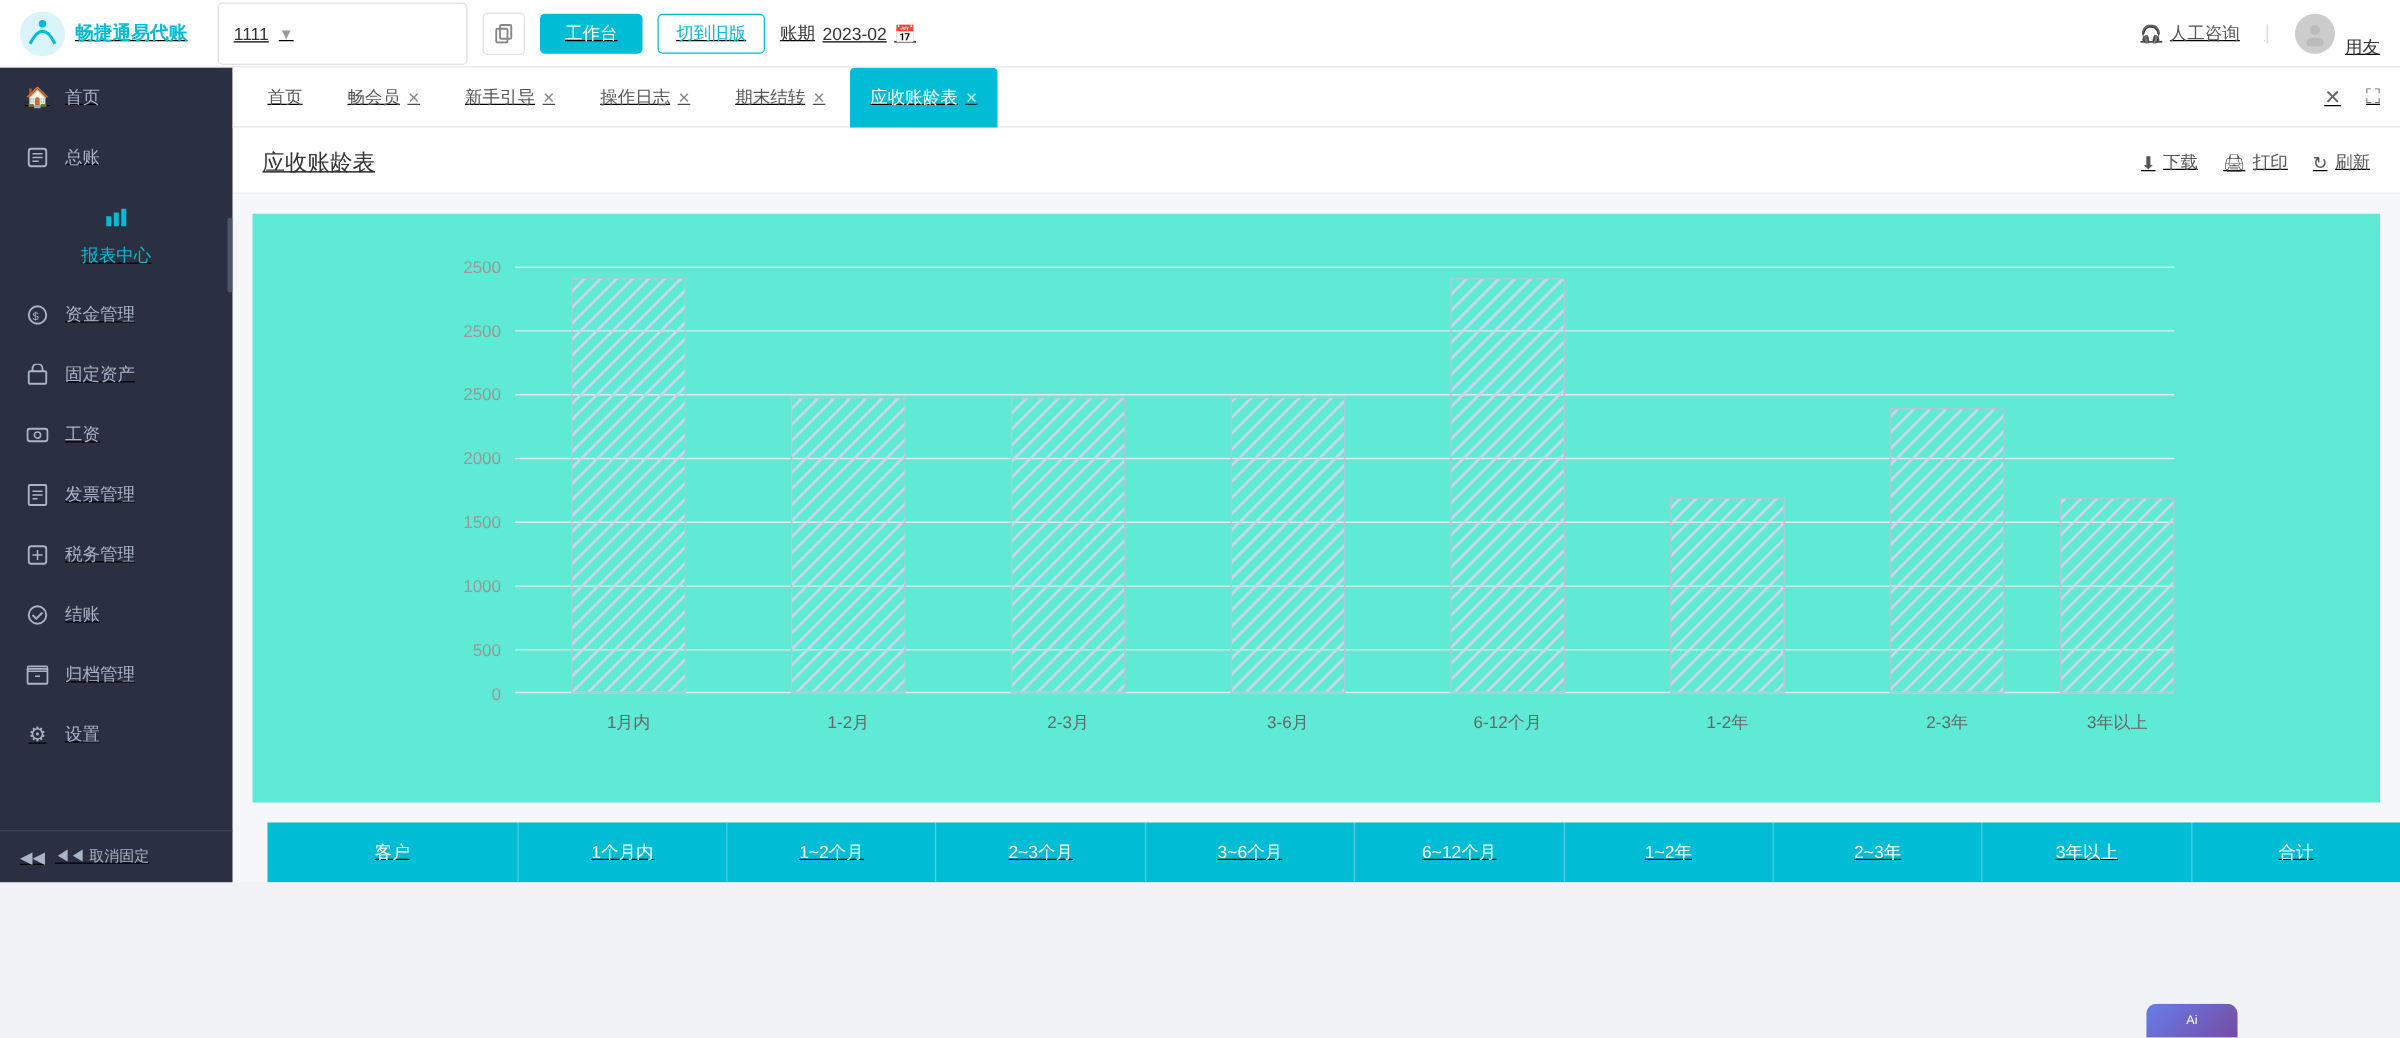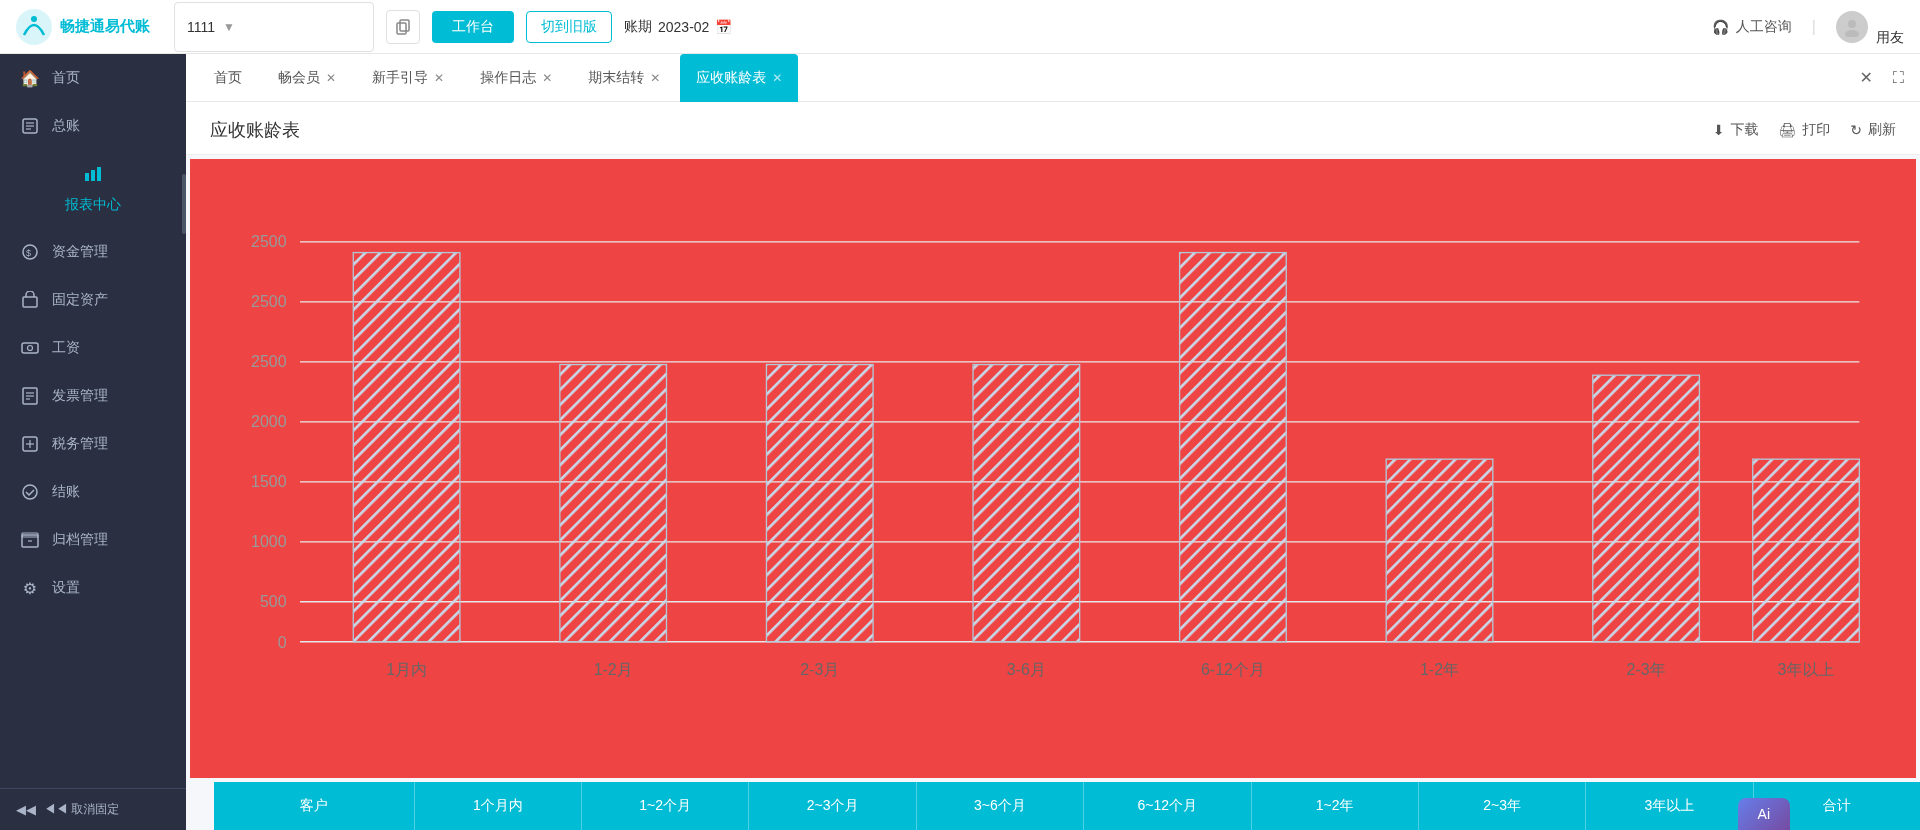--- a/index.html
+++ b/index.html
@@ -1,19 +1,19 @@
 <!DOCTYPE html>
 <html><head>
   <meta charset="utf-8">
   <style>
     * { box-sizing: border-box; margin: 0; padding: 0; }
     body { font-family: 'Microsoft YaHei', Arial, sans-serif; background: #f0f2f5; overflow: hidden; width: 1920px; height: 830px; }
 
     
-    .app-container { display: flex; flex-direction: column; height: 830px; width: 1920px; }
+    .app-container { display: flex; flex-direction: column; height: 706px; width: 1920px; text-decoration: underline; }
     .top-bar { display: flex; align-items: center; height: 54px; background: #fff; border-bottom: 1px solid #e8e8e8; padding: 0 16px; gap: 12px; flex-shrink: 0; }
     .main-area { display: flex; flex: 1; overflow: hidden; }
     .sidebar { width: 186px; background: #2a3042; flex-shrink: 0; display: flex; flex-direction: column; overflow-y: auto; }
     .content-area { flex: 1; display: flex; flex-direction: column; background: #f5f7fa; overflow: hidden; }
 
     
     .logo-area { display: flex; align-items: center; gap: 8px; margin-right: 12px; }
     .logo-icon { width: 36px; height: 36px; }
     .logo-text { color: #00bcd4; font-size: 15px; font-weight: bold; }
     .company-selector { display: flex; align-items: center; gap: 8px; border: 1px solid #e0e0e0; border-radius: 4px; padding: 16px 12px; background: #fff; cursor: pointer; min-width: 200px; }
@@ -45,30 +45,30 @@
     .sidebar-icon { width: 20px; height: 20px; display: flex; align-items: center; justify-content: center; font-size: 16px; flex-shrink: 0; }
     .sidebar-footer { margin-top: auto; padding: 12px 16px; display: flex; align-items: center; gap: 8px; color: #aab4c8; font-size: 13px; cursor: pointer; border-top: 1px solid #3d4661; }
 
     
     .page-header { display: flex; align-items: center; justify-content: space-between; padding: 16px 24px 12px; background: #fff; border-bottom: 1px solid #eee; }
     .page-title { font-size: 18px; color: #333; font-weight: 500; }
     .page-actions { display: flex; align-items: center; gap: 20px; }
     .action-btn { display: flex; align-items: center; gap: 6px; color: #555; font-size: 14px; cursor: pointer; background: none; border: none; }
 
     
-    .chart-container { flex: 1; background: #ef4444; margin: 4px; padding: 20px 30px; overflow: hidden; }
+    .chart-container { flex: 1; background: #5eead4; margin: 16px; padding: 20px 30px; overflow: hidden; }
 
     
     .table-footer { background: #00bcd4; display: flex; height: 48px; flex-shrink: 0; margin-left: 28px; }
     .table-col { flex: 1; display: flex; align-items: center; justify-content: center; color: #fff; font-size: 14px; border-right: 1px solid rgba(255,255,255,0.3); }
     .table-col:last-child { border-right: none; }
     .table-col-customer { flex: 1.2; }
 
     
-    .ai-badge { position: fixed; bottom: 0; right: 130px; background: linear-gradient(135deg, #667eea 0%, #764ba2 100%); color: #fff; padding: 8px 20px; border-radius: 8px 8px 0 0; font-size: 14px; cursor: pointer; }
+    .ai-badge { position: fixed; bottom: 0; right: 130px; background: linear-gradient(135deg, #667eea 0%, #764ba2 100%); color: #fff; padding: 8px 32px; border-radius: 8px 8px 0 0; font-size: 10px; cursor: pointer; }
   </style>
 </head>
 <body>
 
 <div class="app-container">
 
   <div class="top-bar">
     <div class="logo-area">
       <svg class="logo-icon" viewBox="0 0 36 36">
         <circle cx="18" cy="18" r="18" fill="#00bcd4" opacity="0.15"></circle>

